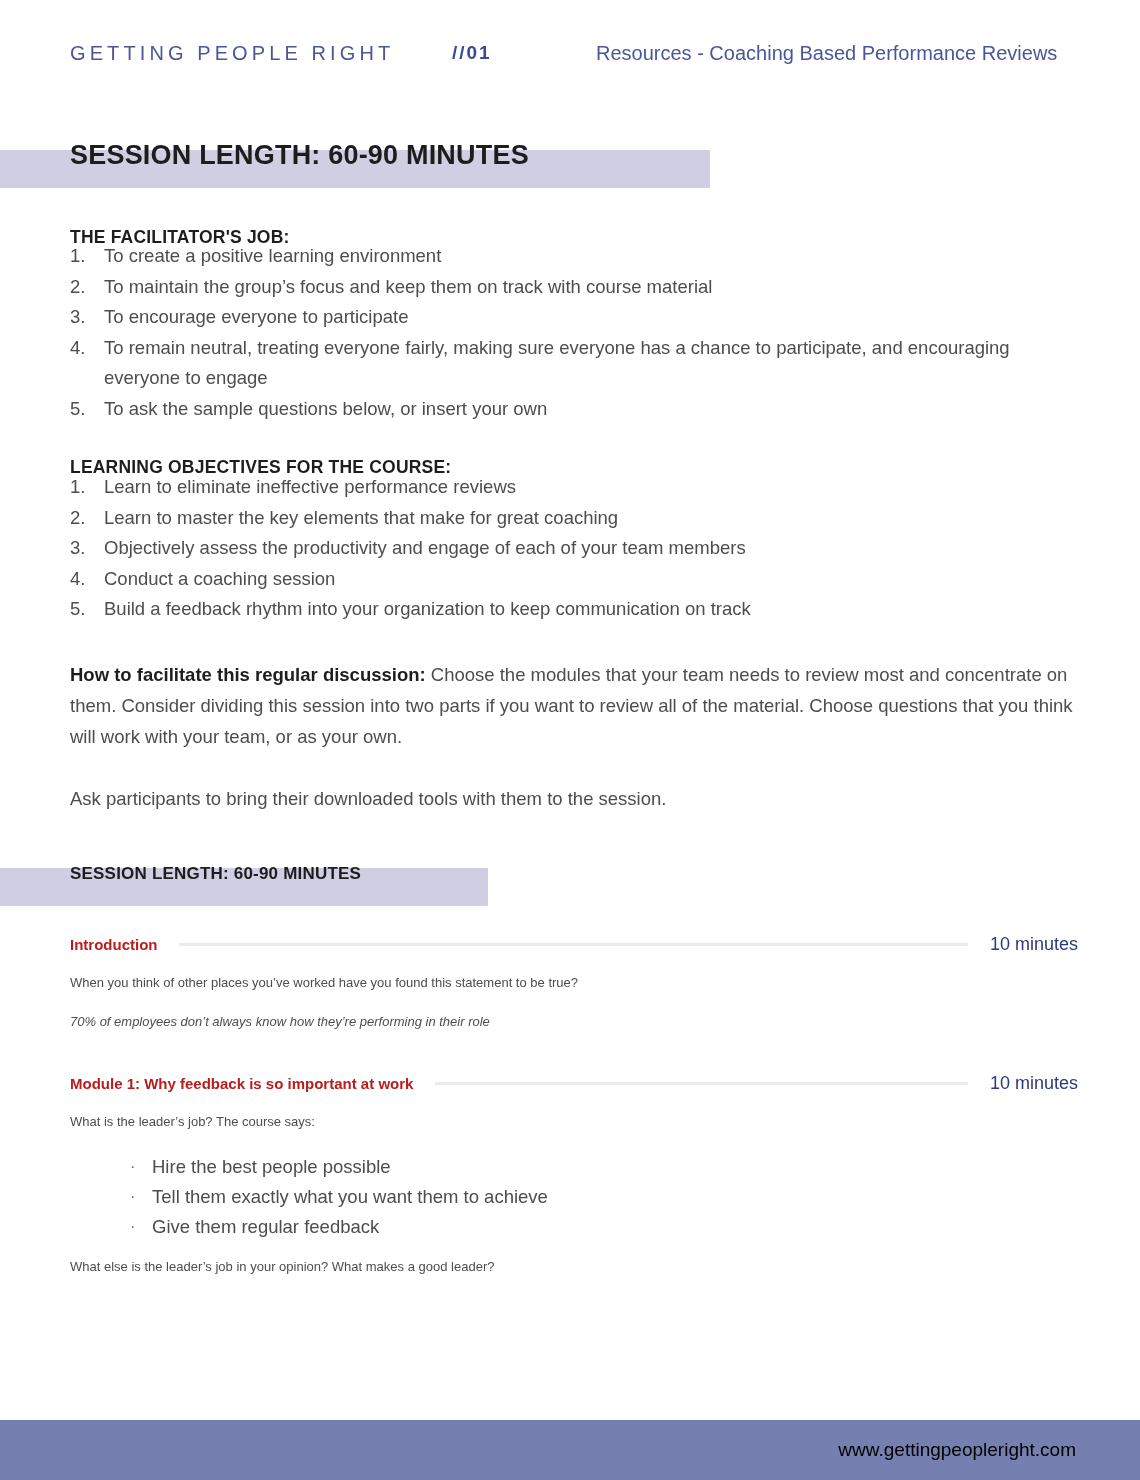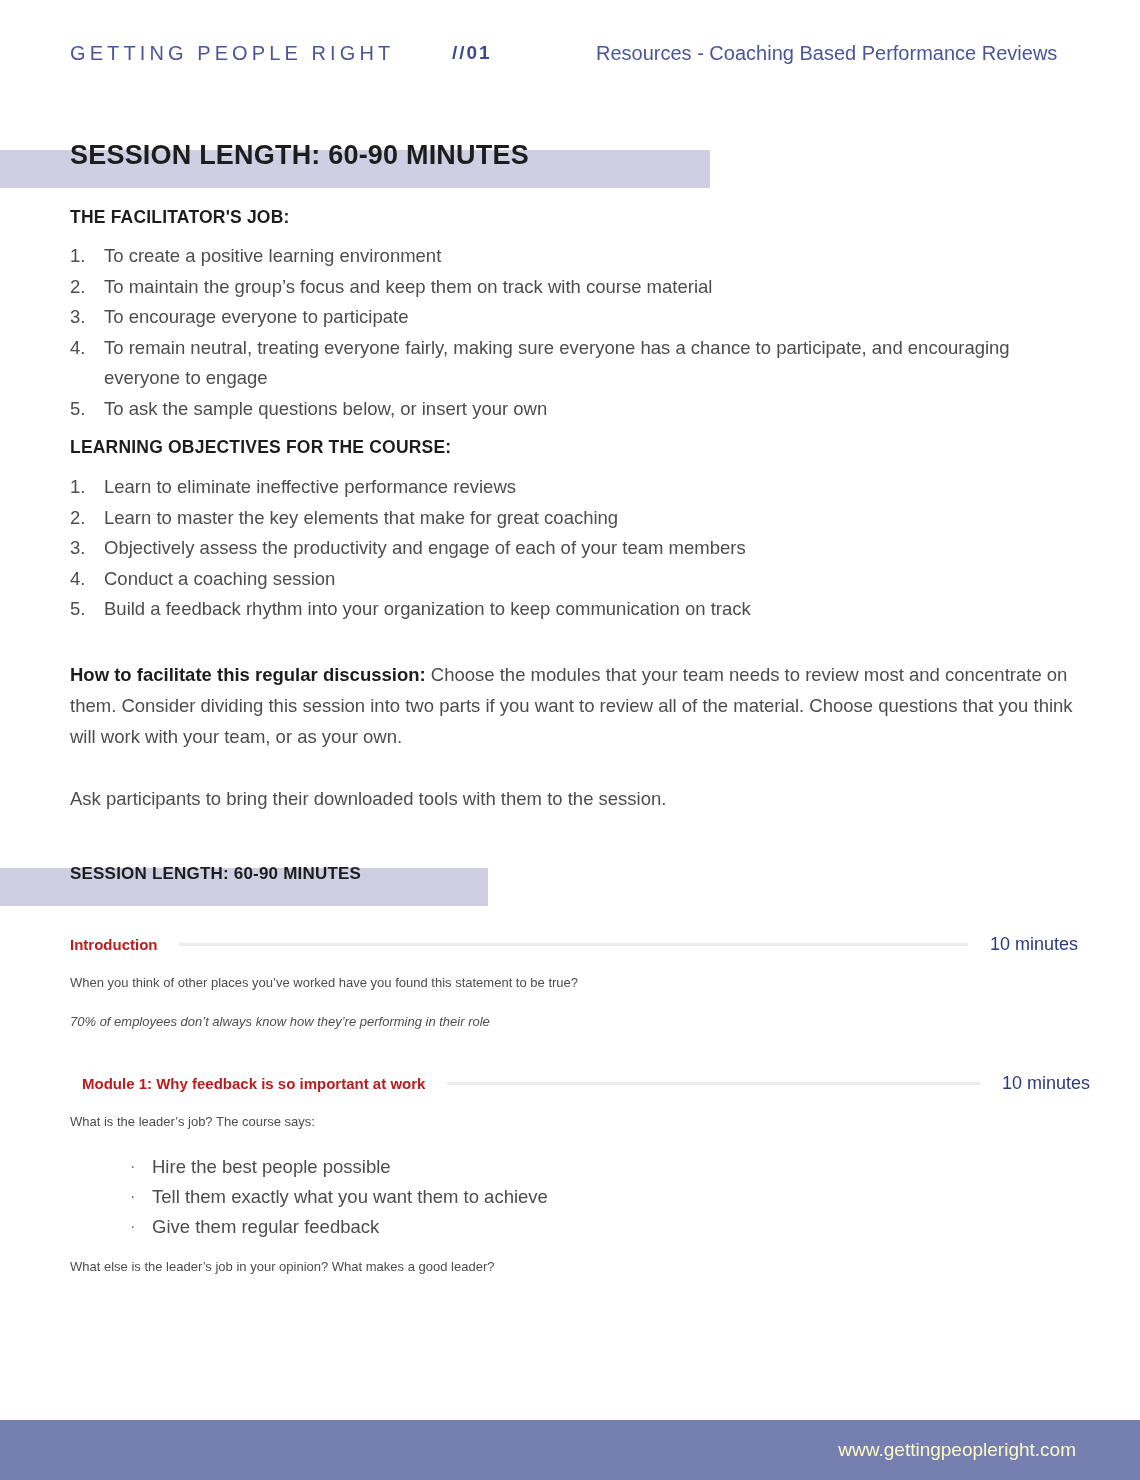--- a/index.html
+++ b/index.html
@@ -104,20 +104,21 @@
 
   
   .sec-head {
     position: absolute;
     left: 70px;
     font-size: 17.5px;
     font-weight: 700;
     letter-spacing: 0.2px;
     color: #1d1d1d;
     white-space: nowrap;
+    margin-top: 20px;
   }
   .sec-head-fac { top: 207px; }
   .sec-head-obj { top: 437px; }
 
   
   .numlist {
     position: absolute;
     left: 70px;
     width: 1010px;
   }
@@ -154,21 +155,21 @@
   
   .modrow {
     position: absolute;
     left: 70px;
     width: 1008px;
     height: 24px;
     display: flex;
     align-items: center;
   }
   .modrow-intro { top: 932px; }
-  .modrow-mod1 { top: 1071px; margin-left: 12px; }
+  .modrow-mod1 { top: 1071px; }
   .mod-label {
     font-size: 15px;
     font-weight: 700;
     color: #b91c1c;
     white-space: nowrap;
     flex: none;
   }
   .mod-rule {
     flex: 1;
     height: 3px;
@@ -227,21 +228,21 @@
     left: 0;
     top: 1420px;
     width: 1140px;
     height: 60px;
     background: #7580b0;
     display: flex;
     align-items: center;
     justify-content: flex-end;
   }
   .footer-url {
-    color: #fef9c3;
+    color: #000000;
     font-size: 19px;
     font-weight: 400;
     padding-right: 64px;
     white-space: nowrap;
   }
 </style>
 </head>
 <body>
 
 <div class="page">

